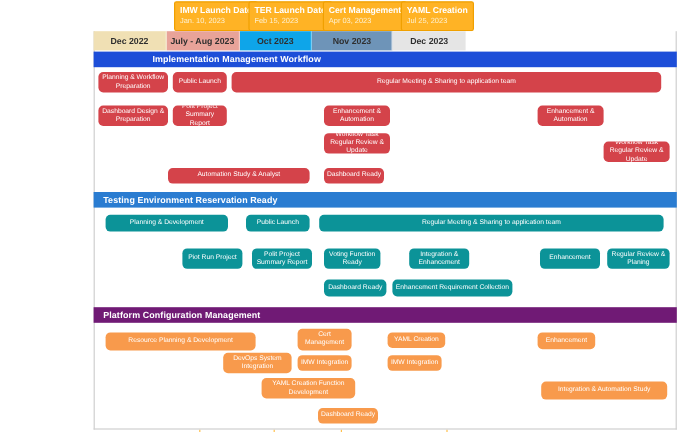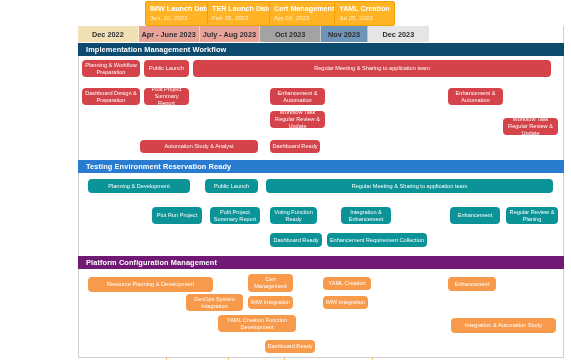--- a/index.html
+++ b/index.html
@@ -146,29 +146,28 @@
       <div class="milestone-box" style="left: 334px; top: 1px;">
         <div class="milestone-title">YAML Creation</div>
         <div class="milestone-date">Jul 25, 2023</div>
       </div>
     </div>
 
   <div class="frame"></div>
 
   <div class="period-band" id="period-band">
       <div class="period-cell" style="width: 60.75px; background: rgb(240, 224, 180);">Dec 2022</div>
-      <div class="period-cell" style="width: 60.75px; background: rgb(232, 163, 153);">Apr - June 2023</div>
       <div class="period-cell" style="width: 60.75px; background: rgb(232, 163, 153);">July - Aug 2023</div>
-      <div class="period-cell" style="width: 60.75px; background: #a3a3a3;">Oct 2023</div>
-      <div class="period-cell" style="width: 47px; background: rgb(110, 148, 184);">Nov 2023</div>
+      <div class="period-cell" style="width: 60.75px; background: #0ea5e9;">Oct 2023</div>
+      <div class="period-cell" style="width: 67px; background: rgb(110, 148, 184);">Nov 2023</div>
       <div class="period-cell" style="width: 60.75px; background: #e5e5e5;">Dec 2023</div>
     </div>
 
   <div id="sections">
-      <div class="section-header" style="top: 43px; background: #0c4a6e;">
+      <div class="section-header" style="top: 43px; background: #1d4ed8; padding-left: 41px;">
         <span>Implementation Management Workflow</span>
       </div>
       <div class="task red" style="left: 82px; top: 60px; width: 58px; height: 17px;">Planning &amp; Workflow Preparation</div>
       <div class="task red" style="left: 144px; top: 60px; width: 45px; height: 17px;">Public Launch</div>
       <div class="task red" style="left: 193px; top: 60px; width: 358px; height: 17px;">Regular Meeting &amp; Sharing to application team</div>
       <div class="task red" style="left: 82px; top: 88px; width: 58px; height: 17px;">Dashboard Design &amp; Preparation</div>
       <div class="task red" style="left: 144px; top: 88px; width: 45px; height: 17px;">Polit Project Summary Report</div>
       <div class="task red" style="left: 270px; top: 88px; width: 55px; height: 17px;">Enhancement &amp; Automation</div>
       <div class="task red" style="left: 448px; top: 88px; width: 55px; height: 17px;">Enhancement &amp; Automation</div>
       <div class="task red" style="left: 270px; top: 111px; width: 55px; height: 17px;">Workflow Task Regular Review &amp; Update</div>

